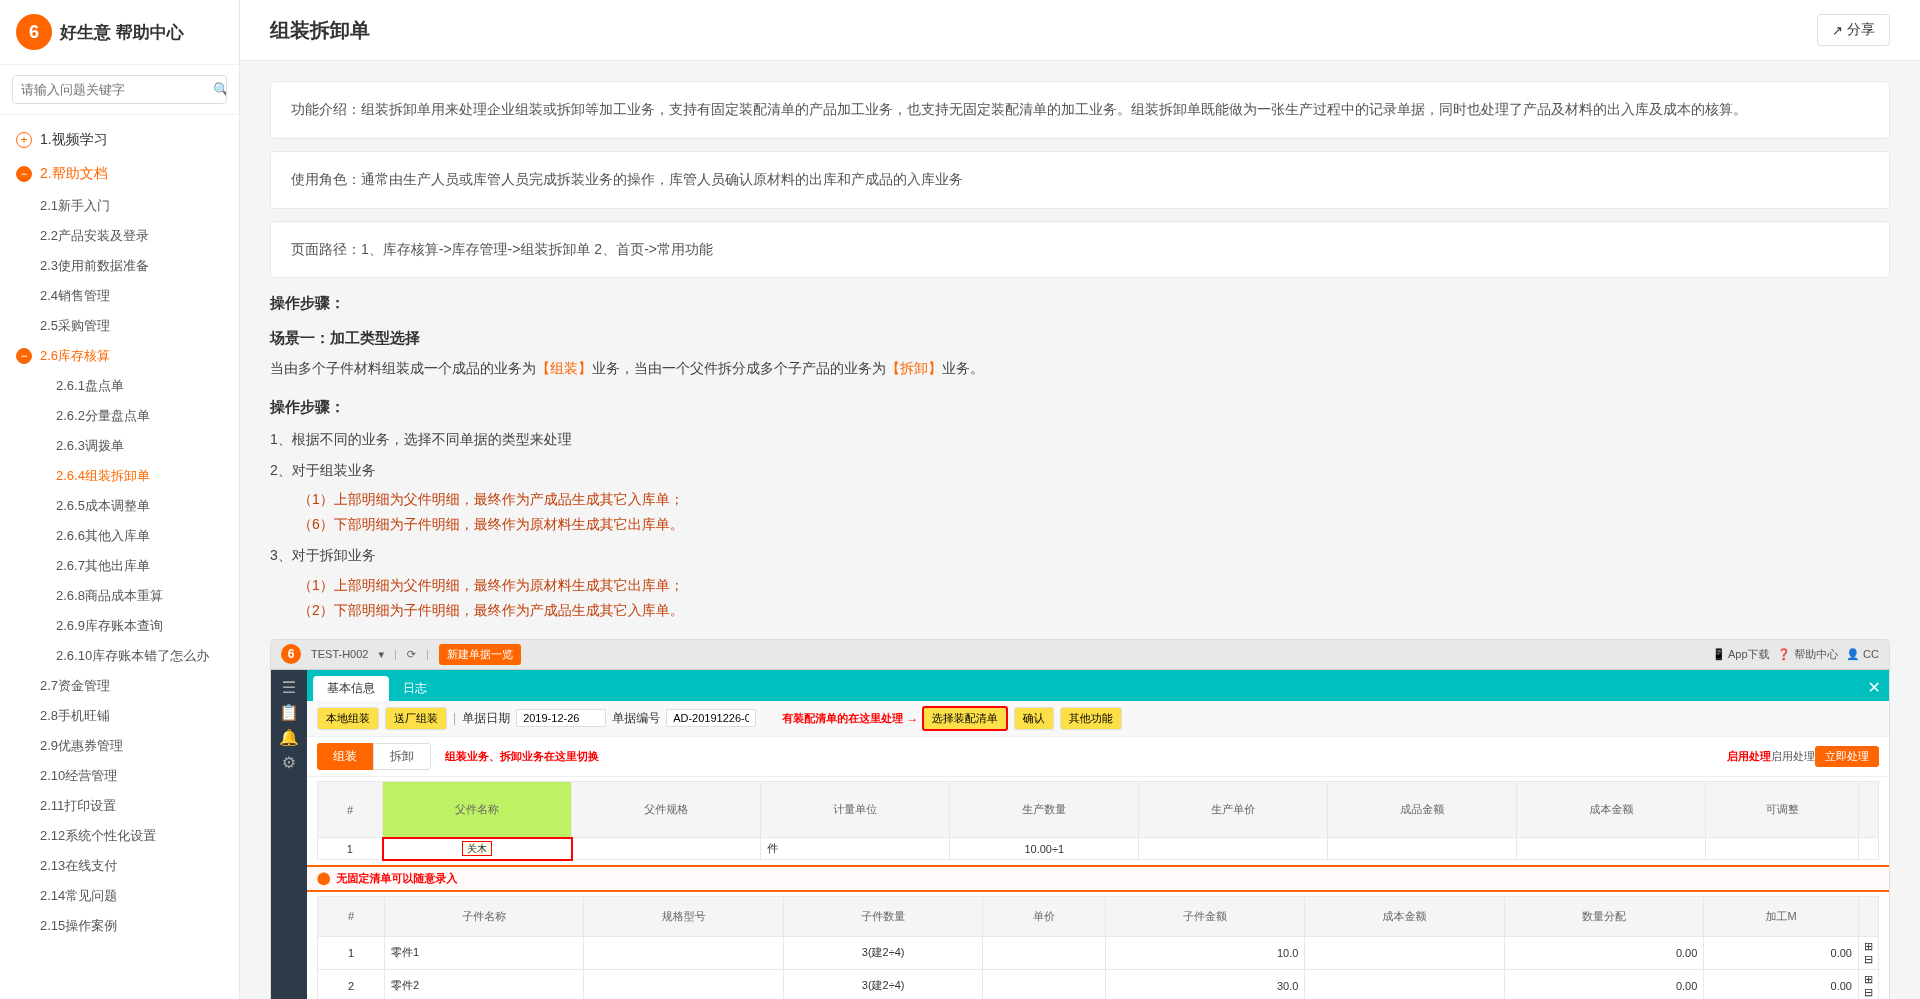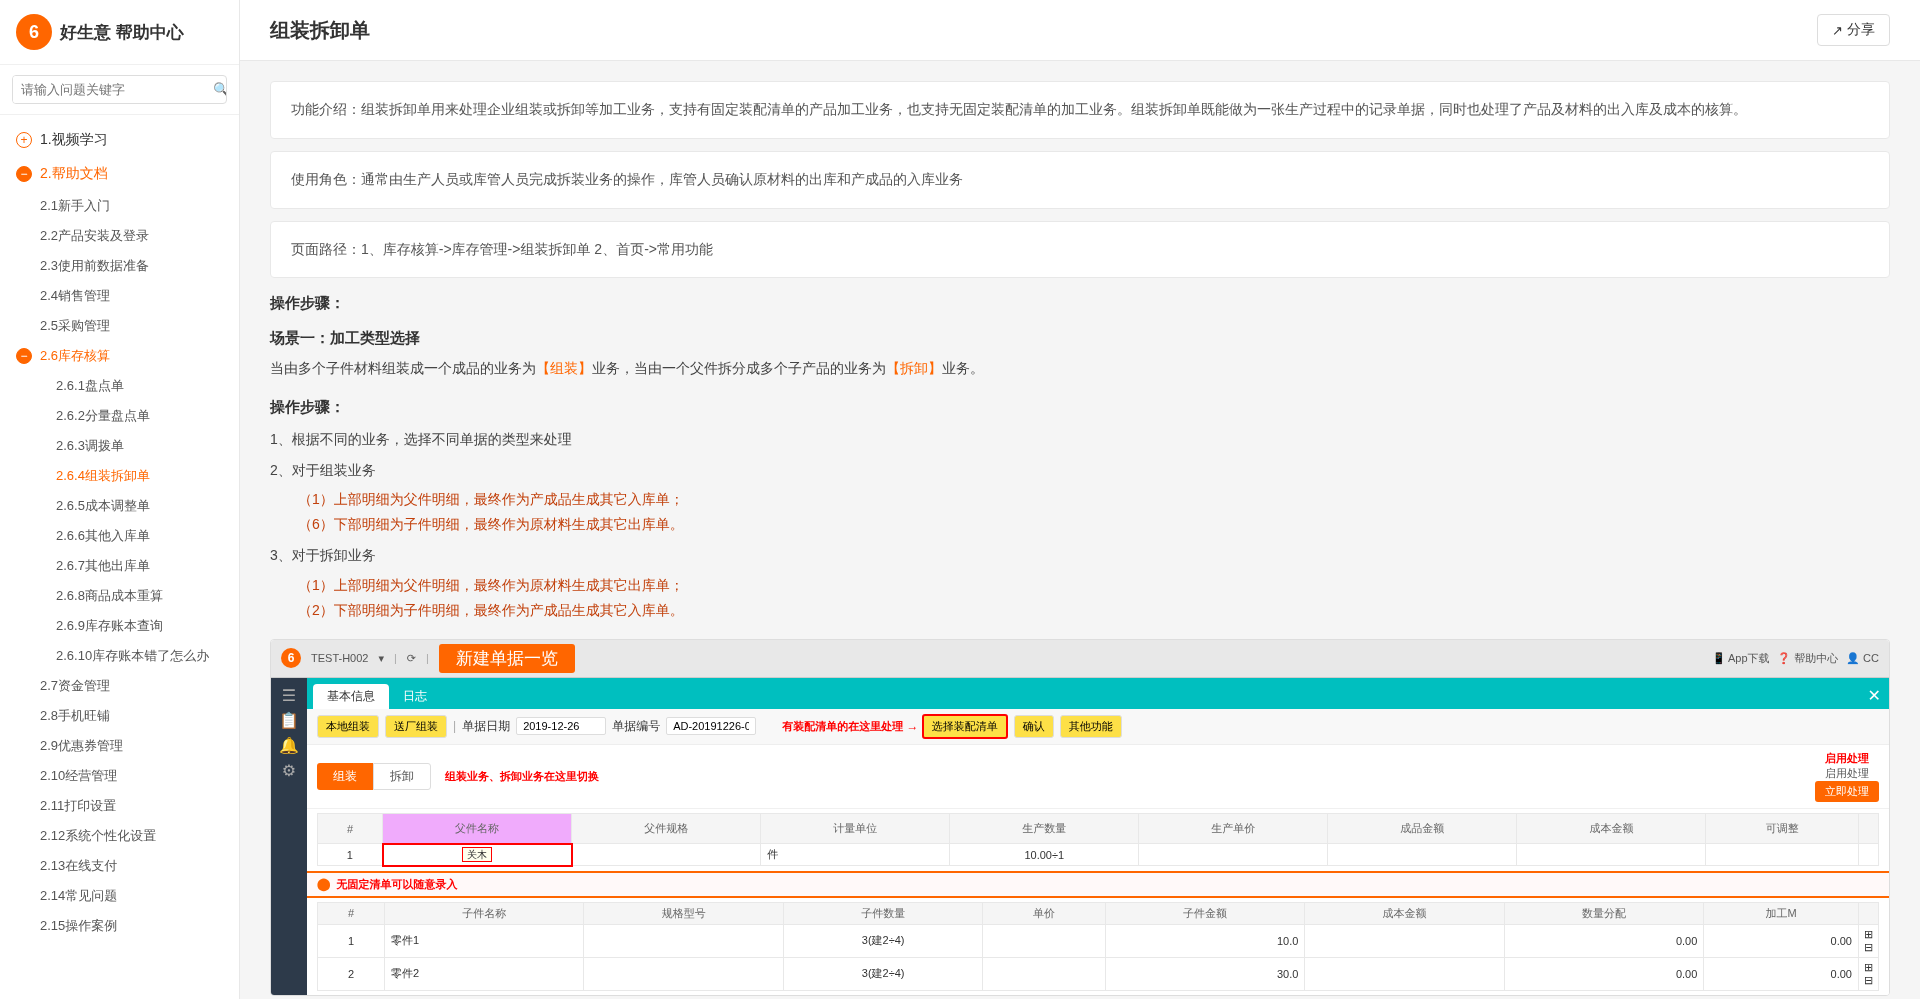--- a/index.html
+++ b/index.html
@@ -234,23 +234,23 @@
       border: 1px solid #ddd;
       border-radius: 3px;
       background: #fde047;
       font-size: 11px;
       cursor: pointer;
     }
     .ss-btn-orange {
       background: #f60;
       color: #fff;
       border: none;
-      padding: 3px 17px;
+      padding: 3px 8px;
       border-radius: 3px;
-      font-size: 17px;
+      font-size: 11px;
     }
     .ss-input {
       border: 1px solid #ddd;
       border-radius: 2px;
       padding: 2px 6px;
       font-size: 11px;
       width: 90px;
     }
 
     .ss-inner-wrapper {
@@ -419,33 +419,33 @@
 
 
             <div style="background:#fff;padding:6px 10px;display:flex;align-items:center;gap:6px;border-bottom:1px solid #f0f0f0;position:relative;">
               <div style="display:flex;gap:0;">
                 <button style="background:#f60;color:#fff;border:none;padding:4px 16px;border-radius:3px 0 0 3px;font-size:12px;cursor:pointer;">组装</button>
                 <button style="background:#fff;color:#555;border:1px solid #ddd;padding:4px 16px;border-radius:0 3px 3px 0;font-size:12px;cursor:pointer;">拆卸</button>
               </div>
 
               <span style="color:#f00;font-size:11px;font-weight:bold;margin-left:8px;">组装业务、拆卸业务在这里切换</span>
 
-              <div style="margin-left:auto;display:flex;flex-direction:column;align-items:center;position:relative;">
+              <div style="margin-left:auto;display:flex;flex-direction:row;align-items:center;position:relative;">
                 <span style="color:#f00;font-size:11px;font-weight:bold;">启用处理</span>
                 <span style="font-size:11px;color:#555;">启用处理</span>
                 <button style="background:#f60;color:#fff;border:none;padding:3px 10px;border-radius:3px;font-size:11px;cursor:pointer;">立即处理</button>
               </div>
             </div>
 
             <div style="background:#fff;padding:4px 10px;">
               <table style="width:100%;border-collapse:collapse;font-size:11px;">
                 <thead>
                   <tr>
                     <th style="background:#f5f5f5;border:1px solid #e8e8e8;padding:3px 6px;color:#666;font-weight:normal;">#</th>
-                    <th style="background:#f0abfc;border:1px solid #e8e8e8;padding:7px 6px;color:#666;font-weight:normal;">父件名称</th>
+                    <th style="background:#bef264;border:1px solid #e8e8e8;padding:20px 6px;color:#666;font-weight:normal;">父件名称</th>
                     <th style="background:#f5f5f5;border:1px solid #e8e8e8;padding:3px 6px;color:#666;font-weight:normal;">父件规格</th>
                     <th style="background:#f5f5f5;border:1px solid #e8e8e8;padding:3px 6px;color:#666;font-weight:normal;">计量单位</th>
                     <th style="background:#f5f5f5;border:1px solid #e8e8e8;padding:3px 6px;color:#666;font-weight:normal;">生产数量</th>
                     <th style="background:#f5f5f5;border:1px solid #e8e8e8;padding:3px 6px;color:#666;font-weight:normal;">生产单价</th>
                     <th style="background:#f5f5f5;border:1px solid #e8e8e8;padding:3px 6px;color:#666;font-weight:normal;">成品金额</th>
                     <th style="background:#f5f5f5;border:1px solid #e8e8e8;padding:3px 6px;color:#666;font-weight:normal;">成本金额</th>
                     <th style="background:#f5f5f5;border:1px solid #e8e8e8;padding:3px 6px;color:#666;font-weight:normal;">可调整</th>
                     <th style="background:#f5f5f5;border:1px solid #e8e8e8;padding:3px 2px;color:#666;font-weight:normal;width:20px;"></th>
                   </tr>
                 </thead>
@@ -472,21 +472,21 @@
               <span style="color:#f60;font-weight:bold;font-size:12px;">⬤</span>
               <span style="color:#f00;font-size:11px;font-weight:bold;">无固定清单可以随意录入</span>
             </div>
 
             <div style="background:#fff;padding:4px 10px;">
               <table style="width:100%;border-collapse:collapse;font-size:11px;">
                 <thead>
                   <tr>
                     <th style="background:#f5f5f5;border:1px solid #e8e8e8;padding:3px 6px;color:#666;font-weight:normal;">#</th>
                     <th style="background:#f5f5f5;border:1px solid #e8e8e8;padding:3px 6px;color:#666;font-weight:normal;">子件名称</th>
-                    <th style="background:#f5f5f5;border:1px solid #e8e8e8;padding:3px 6px;color:#666;font-weight:normal;">规格型号</th>
+                    <th style="background:#f5f5f5;border:1px solid #e8e8e8;padding:12px 6px;color:#666;font-weight:normal;">规格型号</th>
                     <th style="background:#f5f5f5;border:1px solid #e8e8e8;padding:3px 6px;color:#666;font-weight:normal;">子件数量</th>
                     <th style="background:#f5f5f5;border:1px solid #e8e8e8;padding:3px 6px;color:#666;font-weight:normal;">单价</th>
                     <th style="background:#f5f5f5;border:1px solid #e8e8e8;padding:3px 6px;color:#666;font-weight:normal;">子件金额</th>
                     <th style="background:#f5f5f5;border:1px solid #e8e8e8;padding:3px 6px;color:#666;font-weight:normal;">成本金额</th>
                     <th style="background:#f5f5f5;border:1px solid #e8e8e8;padding:3px 6px;color:#666;font-weight:normal;">数量分配</th>
                     <th style="background:#f5f5f5;border:1px solid #e8e8e8;padding:3px 6px;color:#666;font-weight:normal;">加工M</th>
                     <th style="background:#f5f5f5;border:1px solid #e8e8e8;padding:3px 2px;color:#666;font-weight:normal;width:20px;"></th>
                   </tr>
                 </thead>
                 <tbody>

